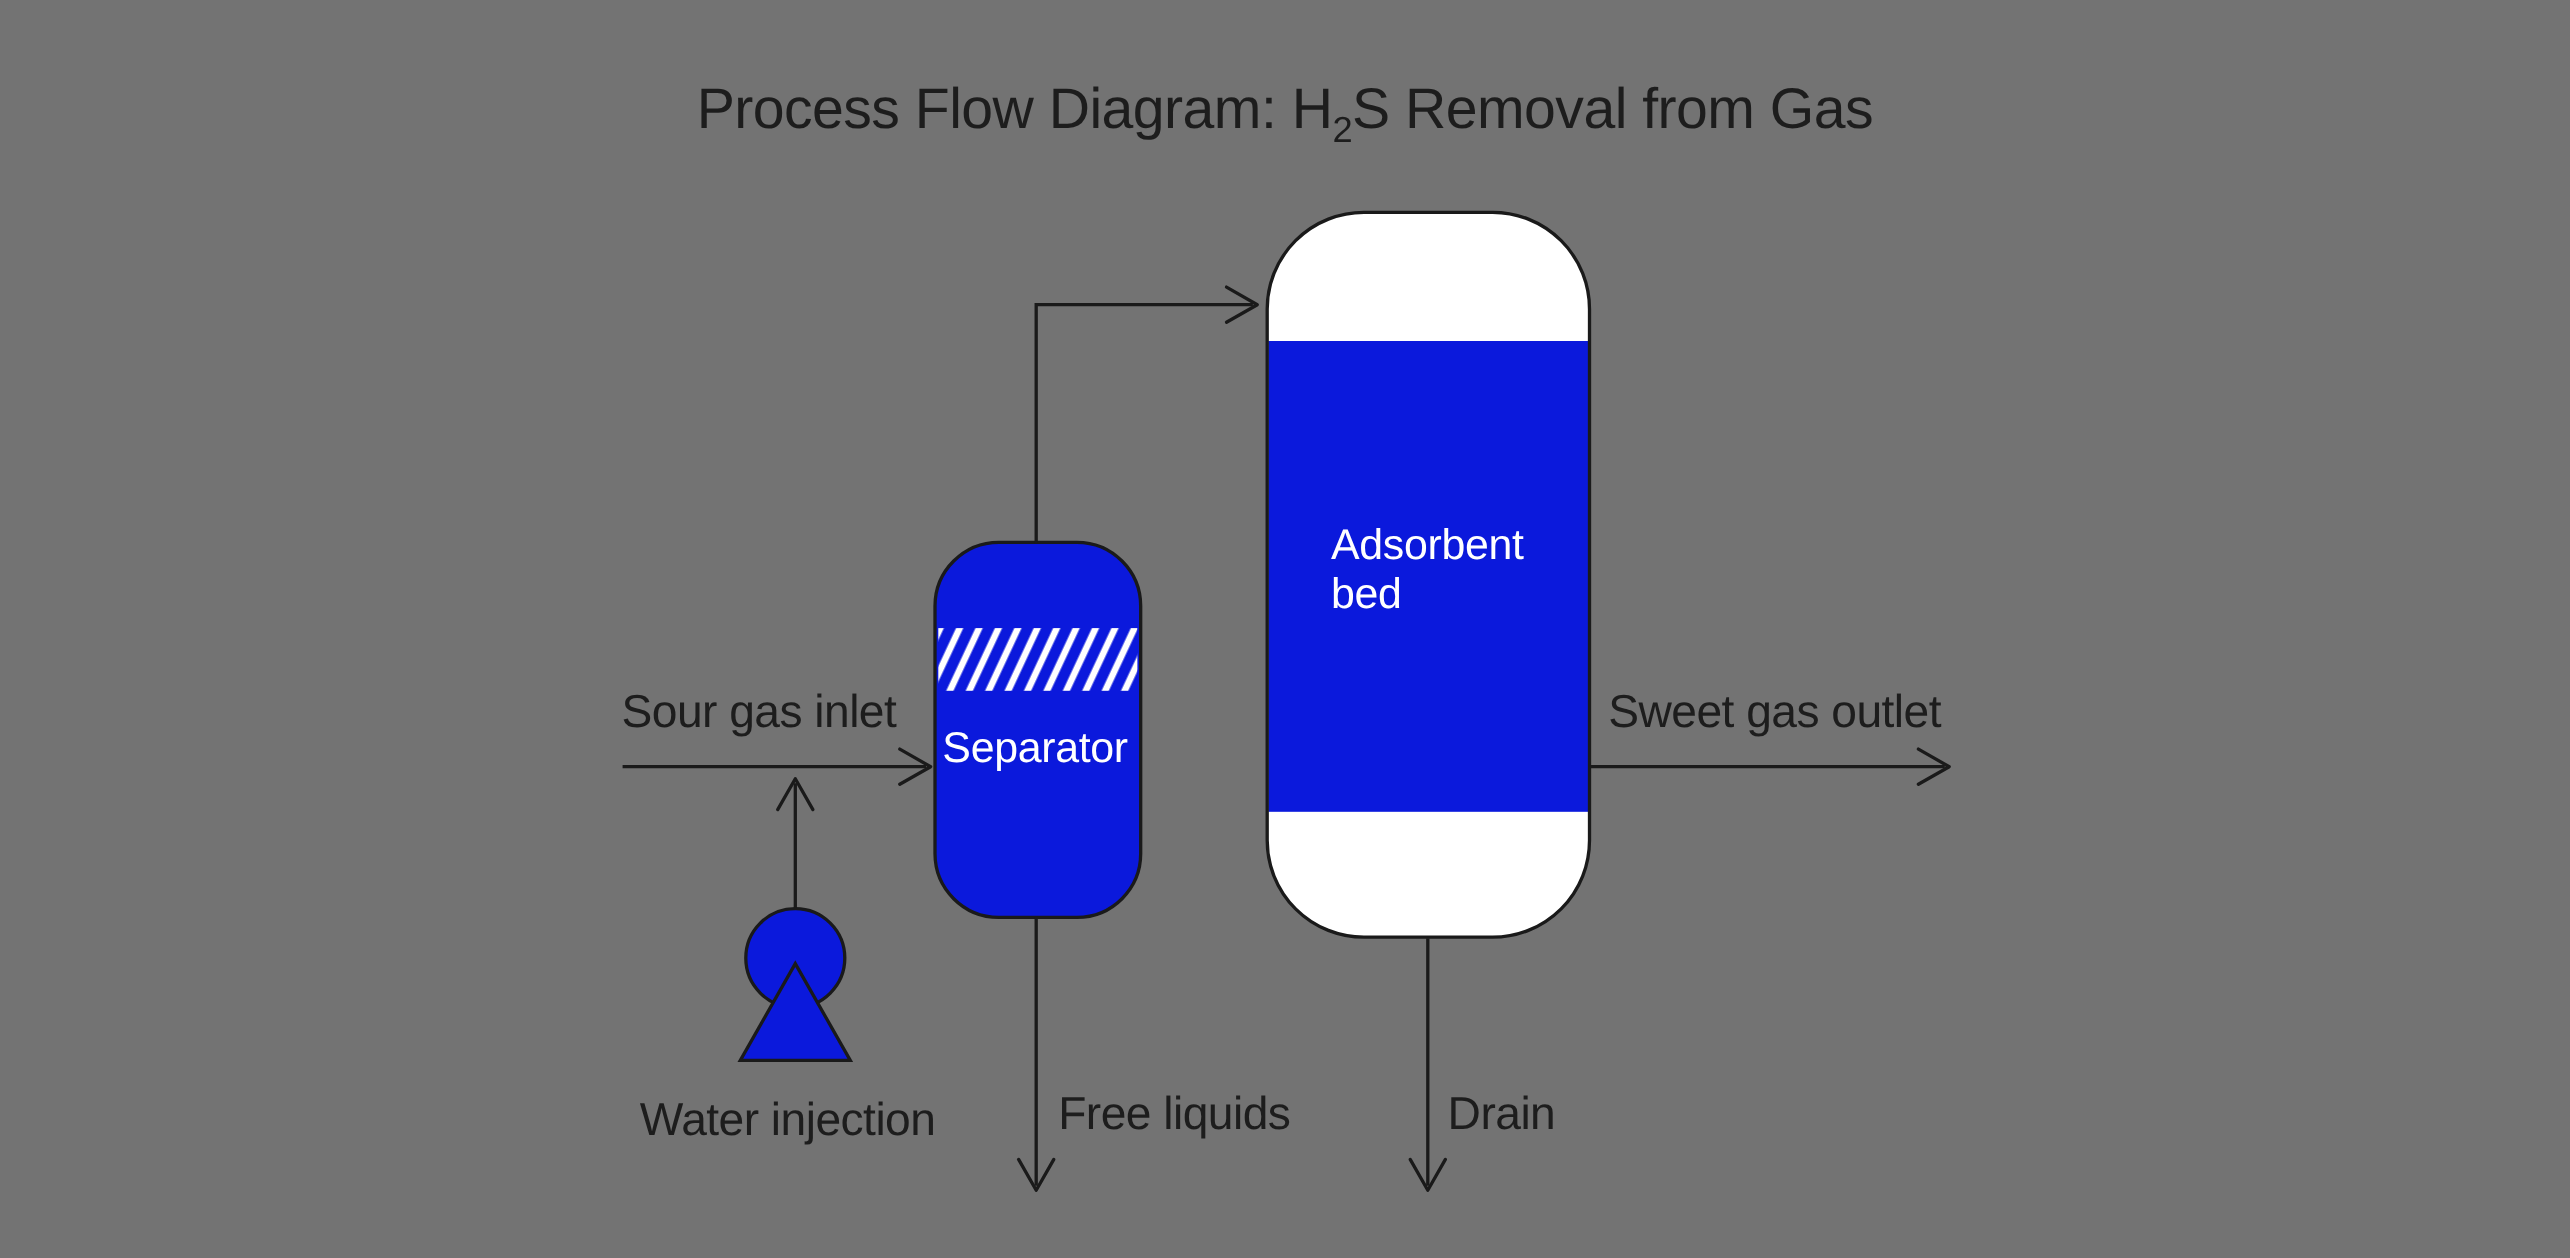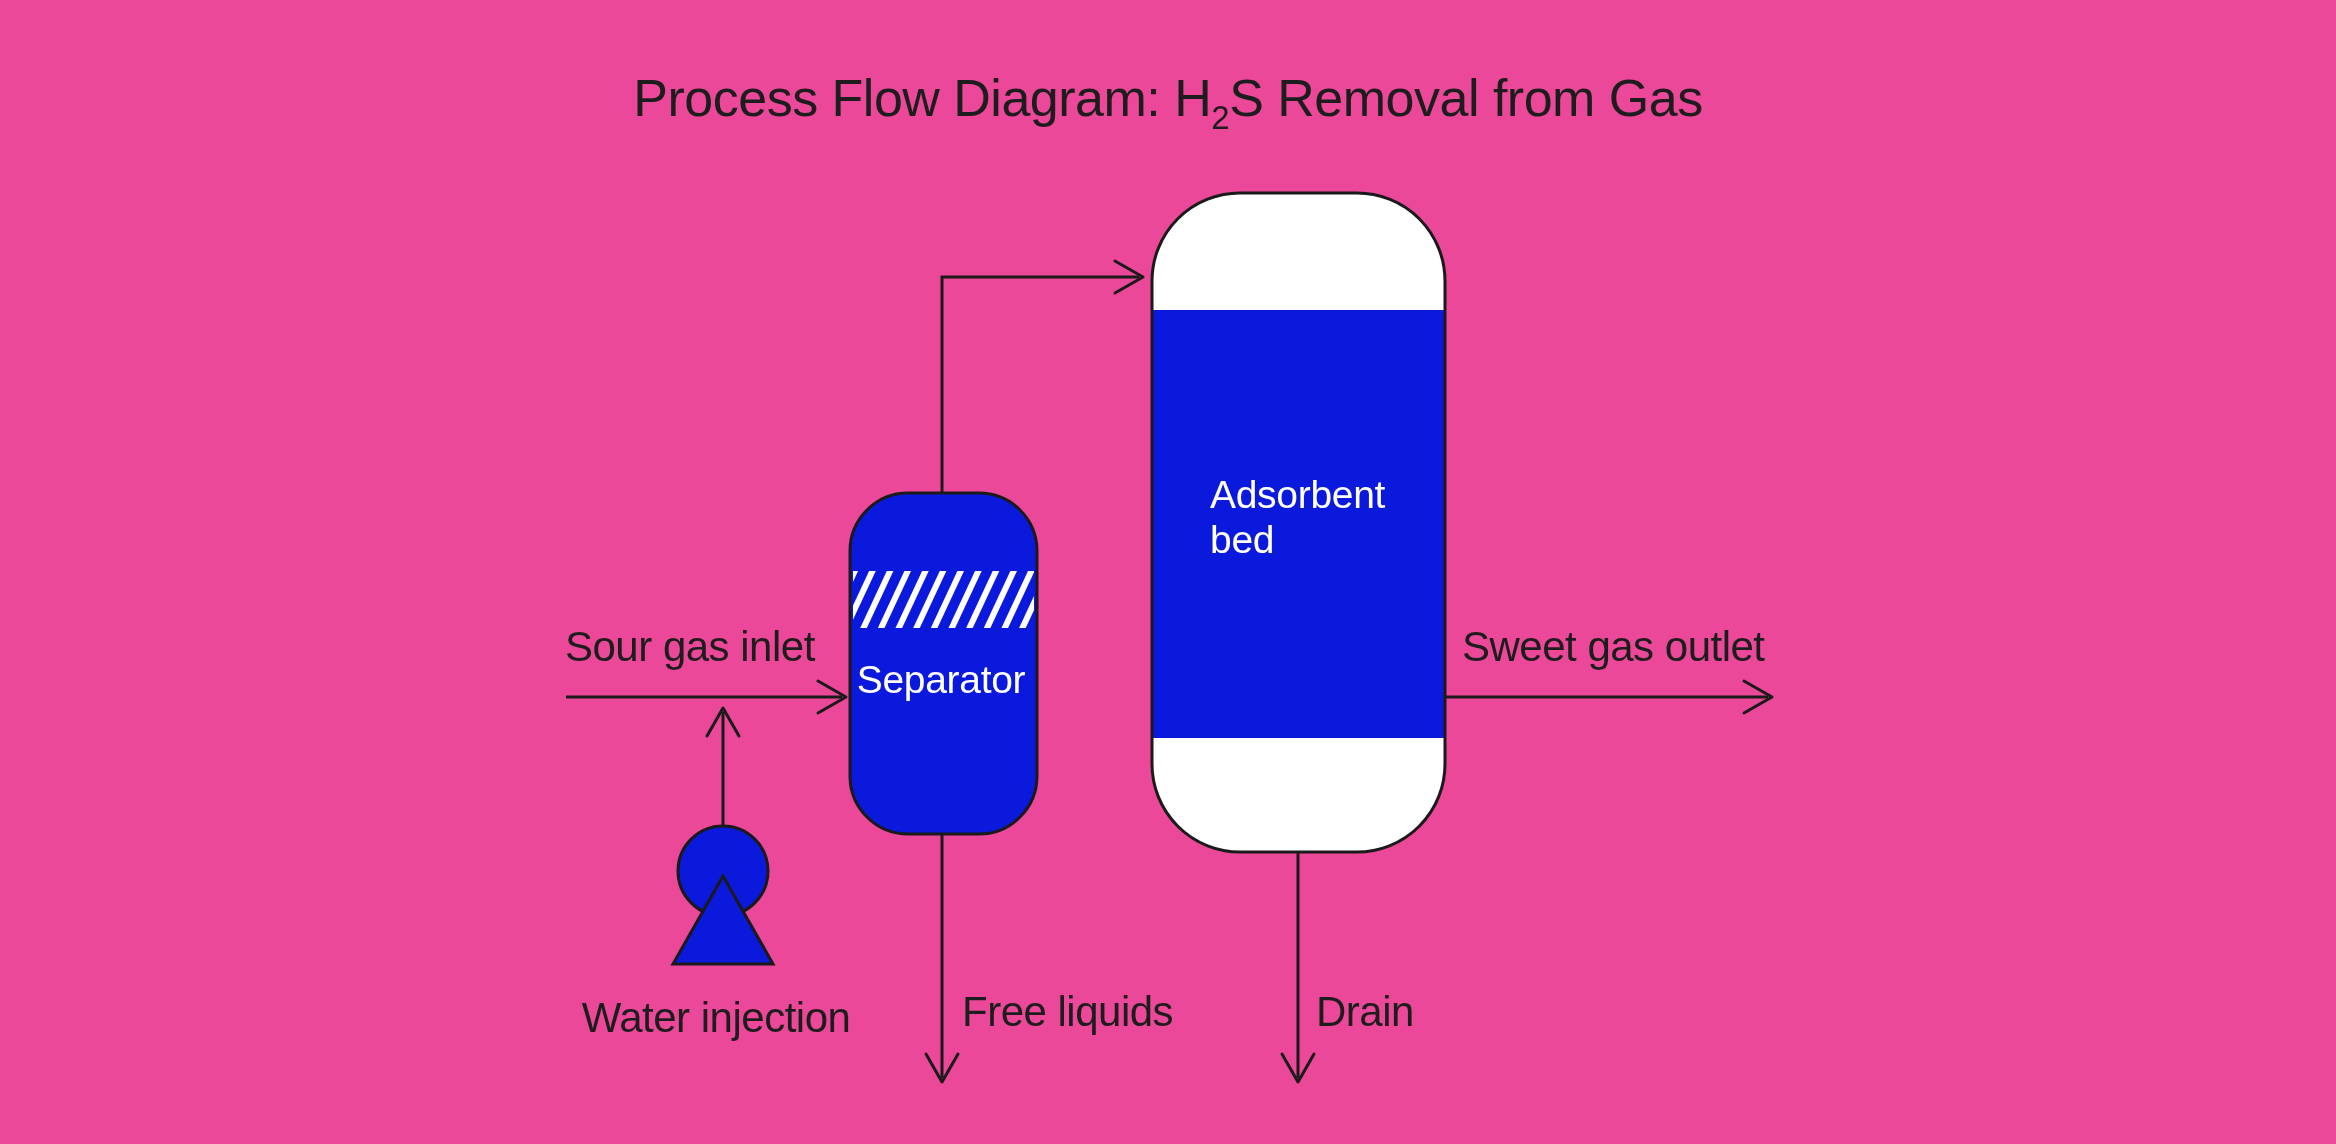--- a/index.html
+++ b/index.html
@@ -4,21 +4,21 @@
 <style>
   html, body {
     margin: 0;
     padding: 0;
     background: #ffffff;
   }
   .canvas {
     position: relative;
     width: 2336px;
     height: 1144px;
-    background: #ec4899;
+    background: #737373;
     overflow: hidden;
     text-decoration: underline;
   }
   svg { display: block; }
 
   .title-text {
     font-family: "Liberation Sans", "DejaVu Sans", sans-serif;
     font-size: 52px;
     font-weight: 300;
     letter-spacing: -0.5px;

